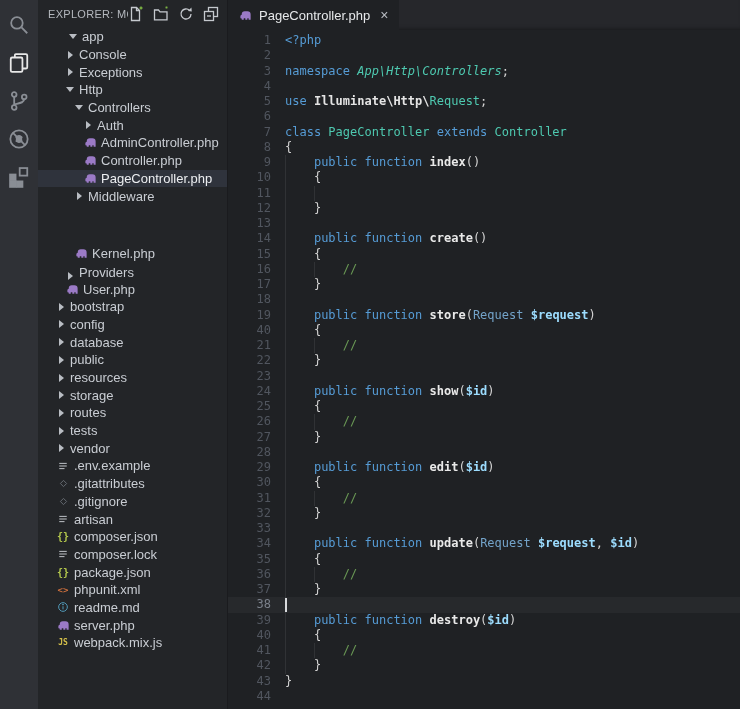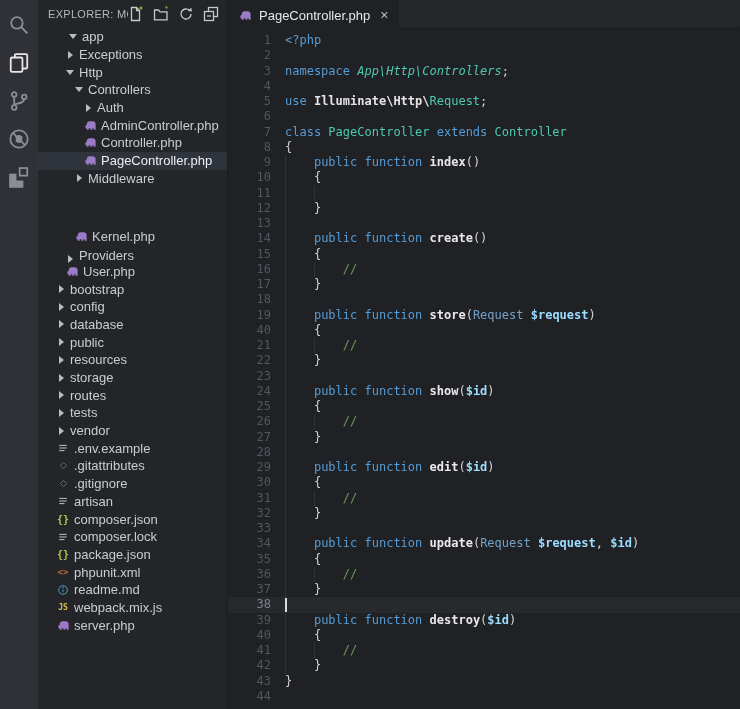--- a/index.html
+++ b/index.html
@@ -126,20 +126,26 @@
         <div class="row" style="padding-left: 30px;">
           <span class="twisty">
             <span class="tw-e"></span>
           </span>
           <span class="label">app</span>
         </div>
         <div class="row" style="padding-left: 27px;">
           <span class="twisty">
             <span class="tw-c"></span>
           </span>
+          <span class="label">Console</span>
+        </div>
+        <div class="row" style="padding-left: 27px;">
+          <span class="twisty">
+            <span class="tw-c"></span>
+          </span>
           <span class="label">Exceptions</span>
         </div>
         <div class="row" style="padding-left: 27px;">
           <span class="twisty">
             <span class="tw-e"></span>
           </span>
           <span class="label">Http</span>
         </div>
         <div class="row" style="padding-left: 36px;">
           <span class="twisty">
@@ -328,31 +334,31 @@
             <svg width="12" height="12" viewBox="0 0 16 16" fill="none" stroke="#519aba" stroke-width="1.3">
               <circle cx="8" cy="8" r="5.8"></circle>
               <line x1="8" y1="7" x2="8" y2="11.2"></line>
               <circle cx="8" cy="4.8" r="0.6" fill="#519aba"></circle>
             </svg>
           </span>
           <span class="label">readme.md</span>
         </div>
         <div class="row" style="padding-left: 18px;">
           <span class="ficon">
+            <svg viewBox="0 0 14 12" width="13" height="11">
+              <path fill="#9b7ac6" d="M12.6 10.6V4.8Q12.6 1.3 9 1.3H6.3Q2.9 1.3 2.9 4.7v.5Q1.4 5.4 1.4 6.9v1.5q0 .9.9.9h.6v1.3h2.2V9.1h1.7v1.5H9V9.1h1.4v1.5z"></path>
+            </svg>
+          </span>
+          <span class="label">server.php</span>
+        </div>
+        <div class="row" style="padding-left: 18px;">
+          <span class="ficon">
             <span style="color:#d4c04a;font-weight:bold;font-size:8px;">JS</span>
           </span>
           <span class="label">webpack.mix.js</span>
-        </div>
-        <div class="row" style="padding-left: 18px;">
-          <span class="ficon">
-            <svg viewBox="0 0 14 12" width="13" height="11">
-              <path fill="#9b7ac6" d="M12.6 10.6V4.8Q12.6 1.3 9 1.3H6.3Q2.9 1.3 2.9 4.7v.5Q1.4 5.4 1.4 6.9v1.5q0 .9.9.9h.6v1.3h2.2V9.1h1.7v1.5H9V9.1h1.4v1.5z"></path>
-            </svg>
-          </span>
-          <span class="label">server.php</span>
         </div>
       </div>
   </div>
 
   <div class="editor">
     <div class="tabbar">
       <div class="tab">
         <span class="ficon" id="tab-icon">
             <svg viewBox="0 0 14 12" width="13" height="11">
               <path fill="#9b7ac6" d="M12.6 10.6V4.8Q12.6 1.3 9 1.3H6.3Q2.9 1.3 2.9 4.7v.5Q1.4 5.4 1.4 6.9v1.5q0 .9.9.9h.6v1.3h2.2V9.1h1.7v1.5H9V9.1h1.4v1.5z"></path>

